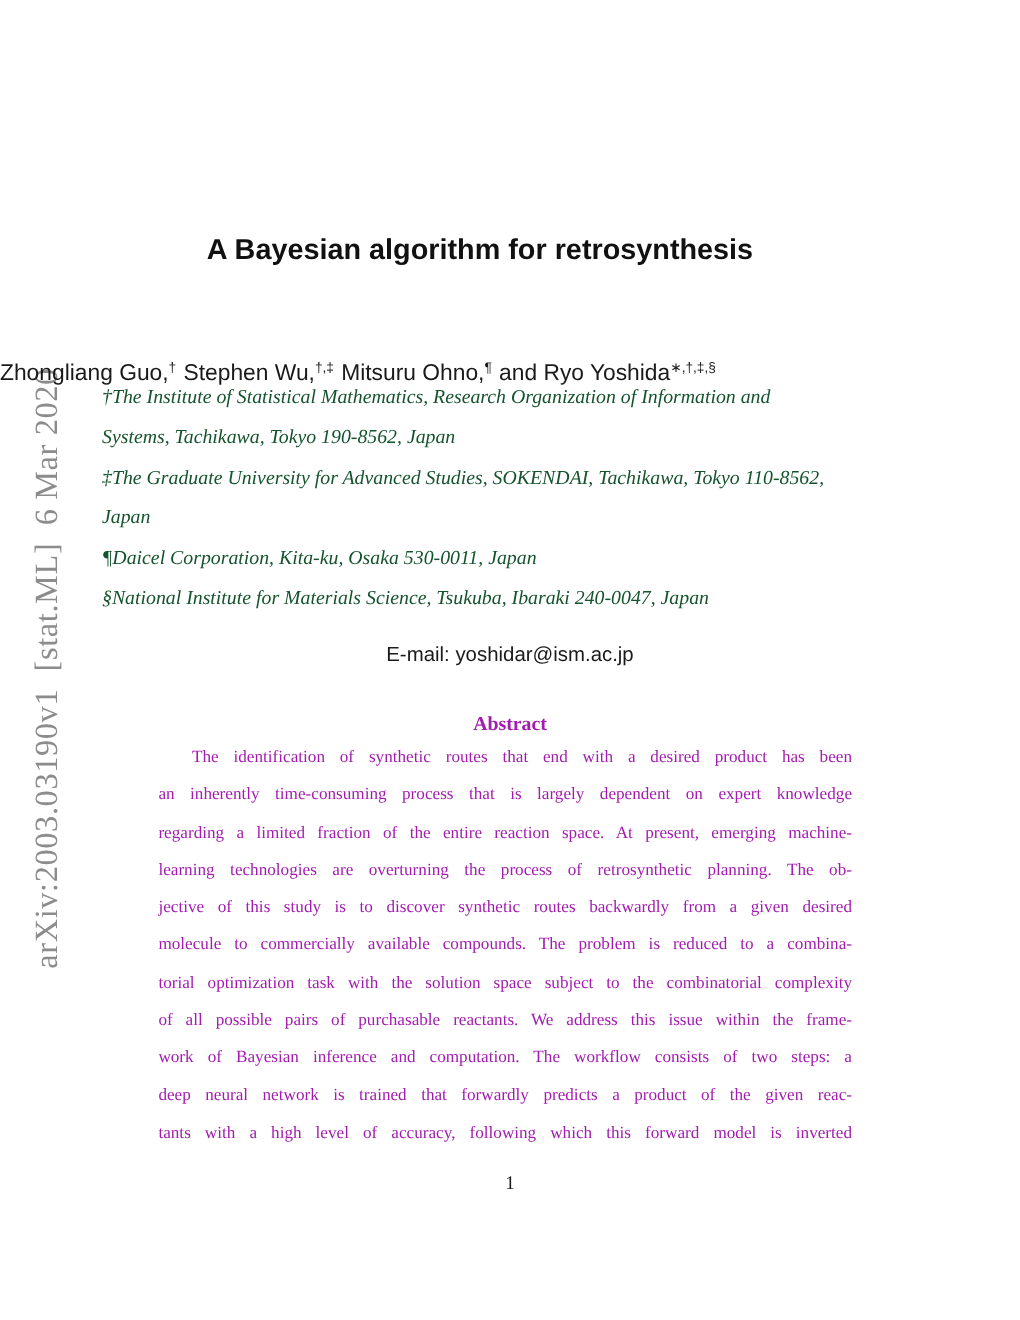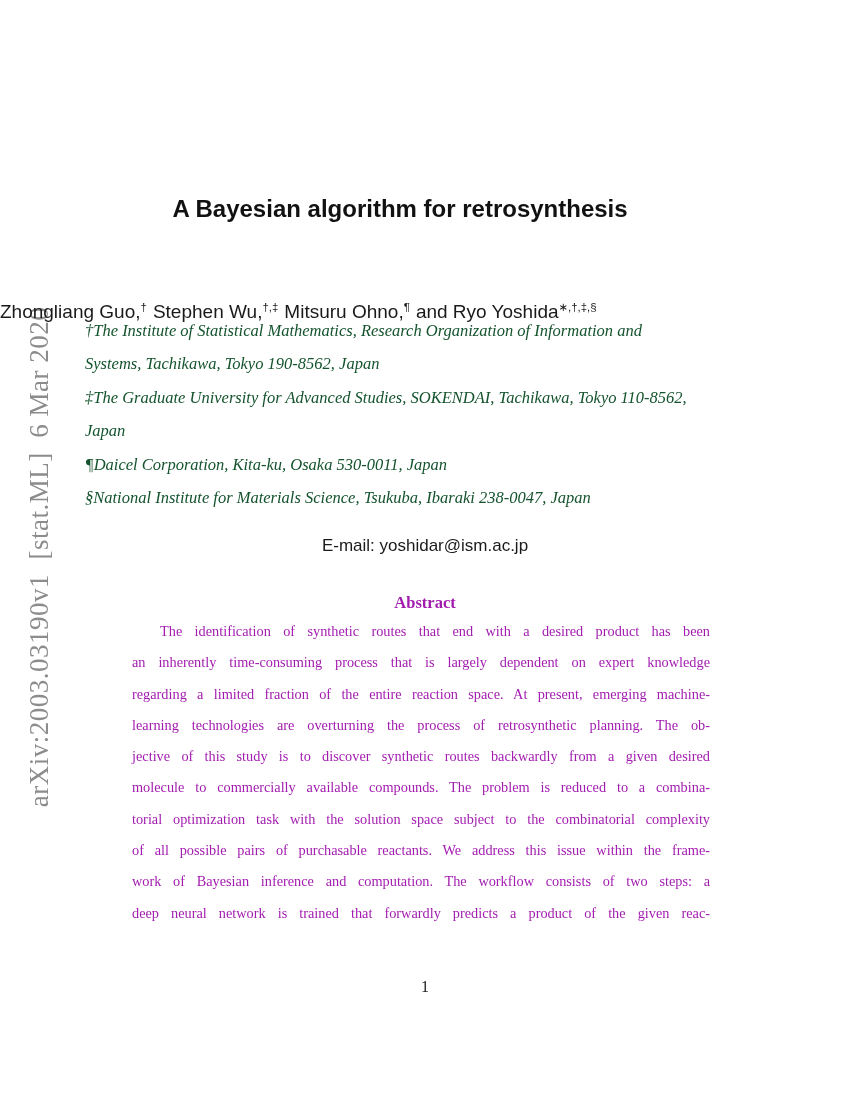--- a/index.html
+++ b/index.html
@@ -142,35 +142,36 @@
   <div class="title">A Bayesian algorithm for retrosynthesis</div>
 
   <div class="authors"><span class="author">Zhongliang Guo,<sup>†</sup></span><span class="author">Stephen Wu,<sup>†,‡</sup></span><span class="author">Mitsuru Ohno,<sup>¶</sup></span><span class="author">and Ryo Yoshida<sup>∗,†,‡,§</sup></span></div>
 
   <div class="affiliations">
       <div class="affil-line">†The Institute of Statistical Mathematics, Research Organization of Information and</div>
       <div class="affil-line">Systems, Tachikawa, Tokyo 190-8562, Japan</div>
       <div class="affil-line">‡The Graduate University for Advanced Studies, SOKENDAI, Tachikawa, Tokyo 110-8562,</div>
       <div class="affil-line">Japan</div>
       <div class="affil-line">¶Daicel Corporation, Kita-ku, Osaka 530-0011, Japan</div>
-      <div class="affil-line">§National Institute for Materials Science, Tsukuba, Ibaraki 238-0047, Japan</div>
+      <div class="affil-line">§National Institute for Materials Science, Tsukuba, Ibaraki 240-0047, Japan</div>
     </div>
 
   <div class="email"><span>E-mail:</span> <span>yoshidar@ism.ac.jp</span></div>
 
   <div class="abstract-heading">Abstract</div>
 
   <div class="abstract-body">
       <div class="abstract-line">The identification of synthetic routes that end with a desired product has been</div>
       <div class="abstract-line">an inherently time-consuming process that is largely dependent on expert knowledge</div>
       <div class="abstract-line">regarding a limited fraction of the entire reaction space. At present, emerging machine-</div>
       <div class="abstract-line">learning technologies are overturning the process of retrosynthetic planning. The ob-</div>
       <div class="abstract-line">jective of this study is to discover synthetic routes backwardly from a given desired</div>
       <div class="abstract-line">molecule to commercially available compounds. The problem is reduced to a combina-</div>
       <div class="abstract-line">torial optimization task with the solution space subject to the combinatorial complexity</div>
       <div class="abstract-line">of all possible pairs of purchasable reactants. We address this issue within the frame-</div>
       <div class="abstract-line">work of Bayesian inference and computation. The workflow consists of two steps: a</div>
       <div class="abstract-line">deep neural network is trained that forwardly predicts a product of the given reac-</div>
+      <div class="abstract-line">tants with a high level of accuracy, following which this forward model is inverted</div>
     </div>
 
   <div class="page-number">1</div>
 
 </div>
 
 </body></html>

